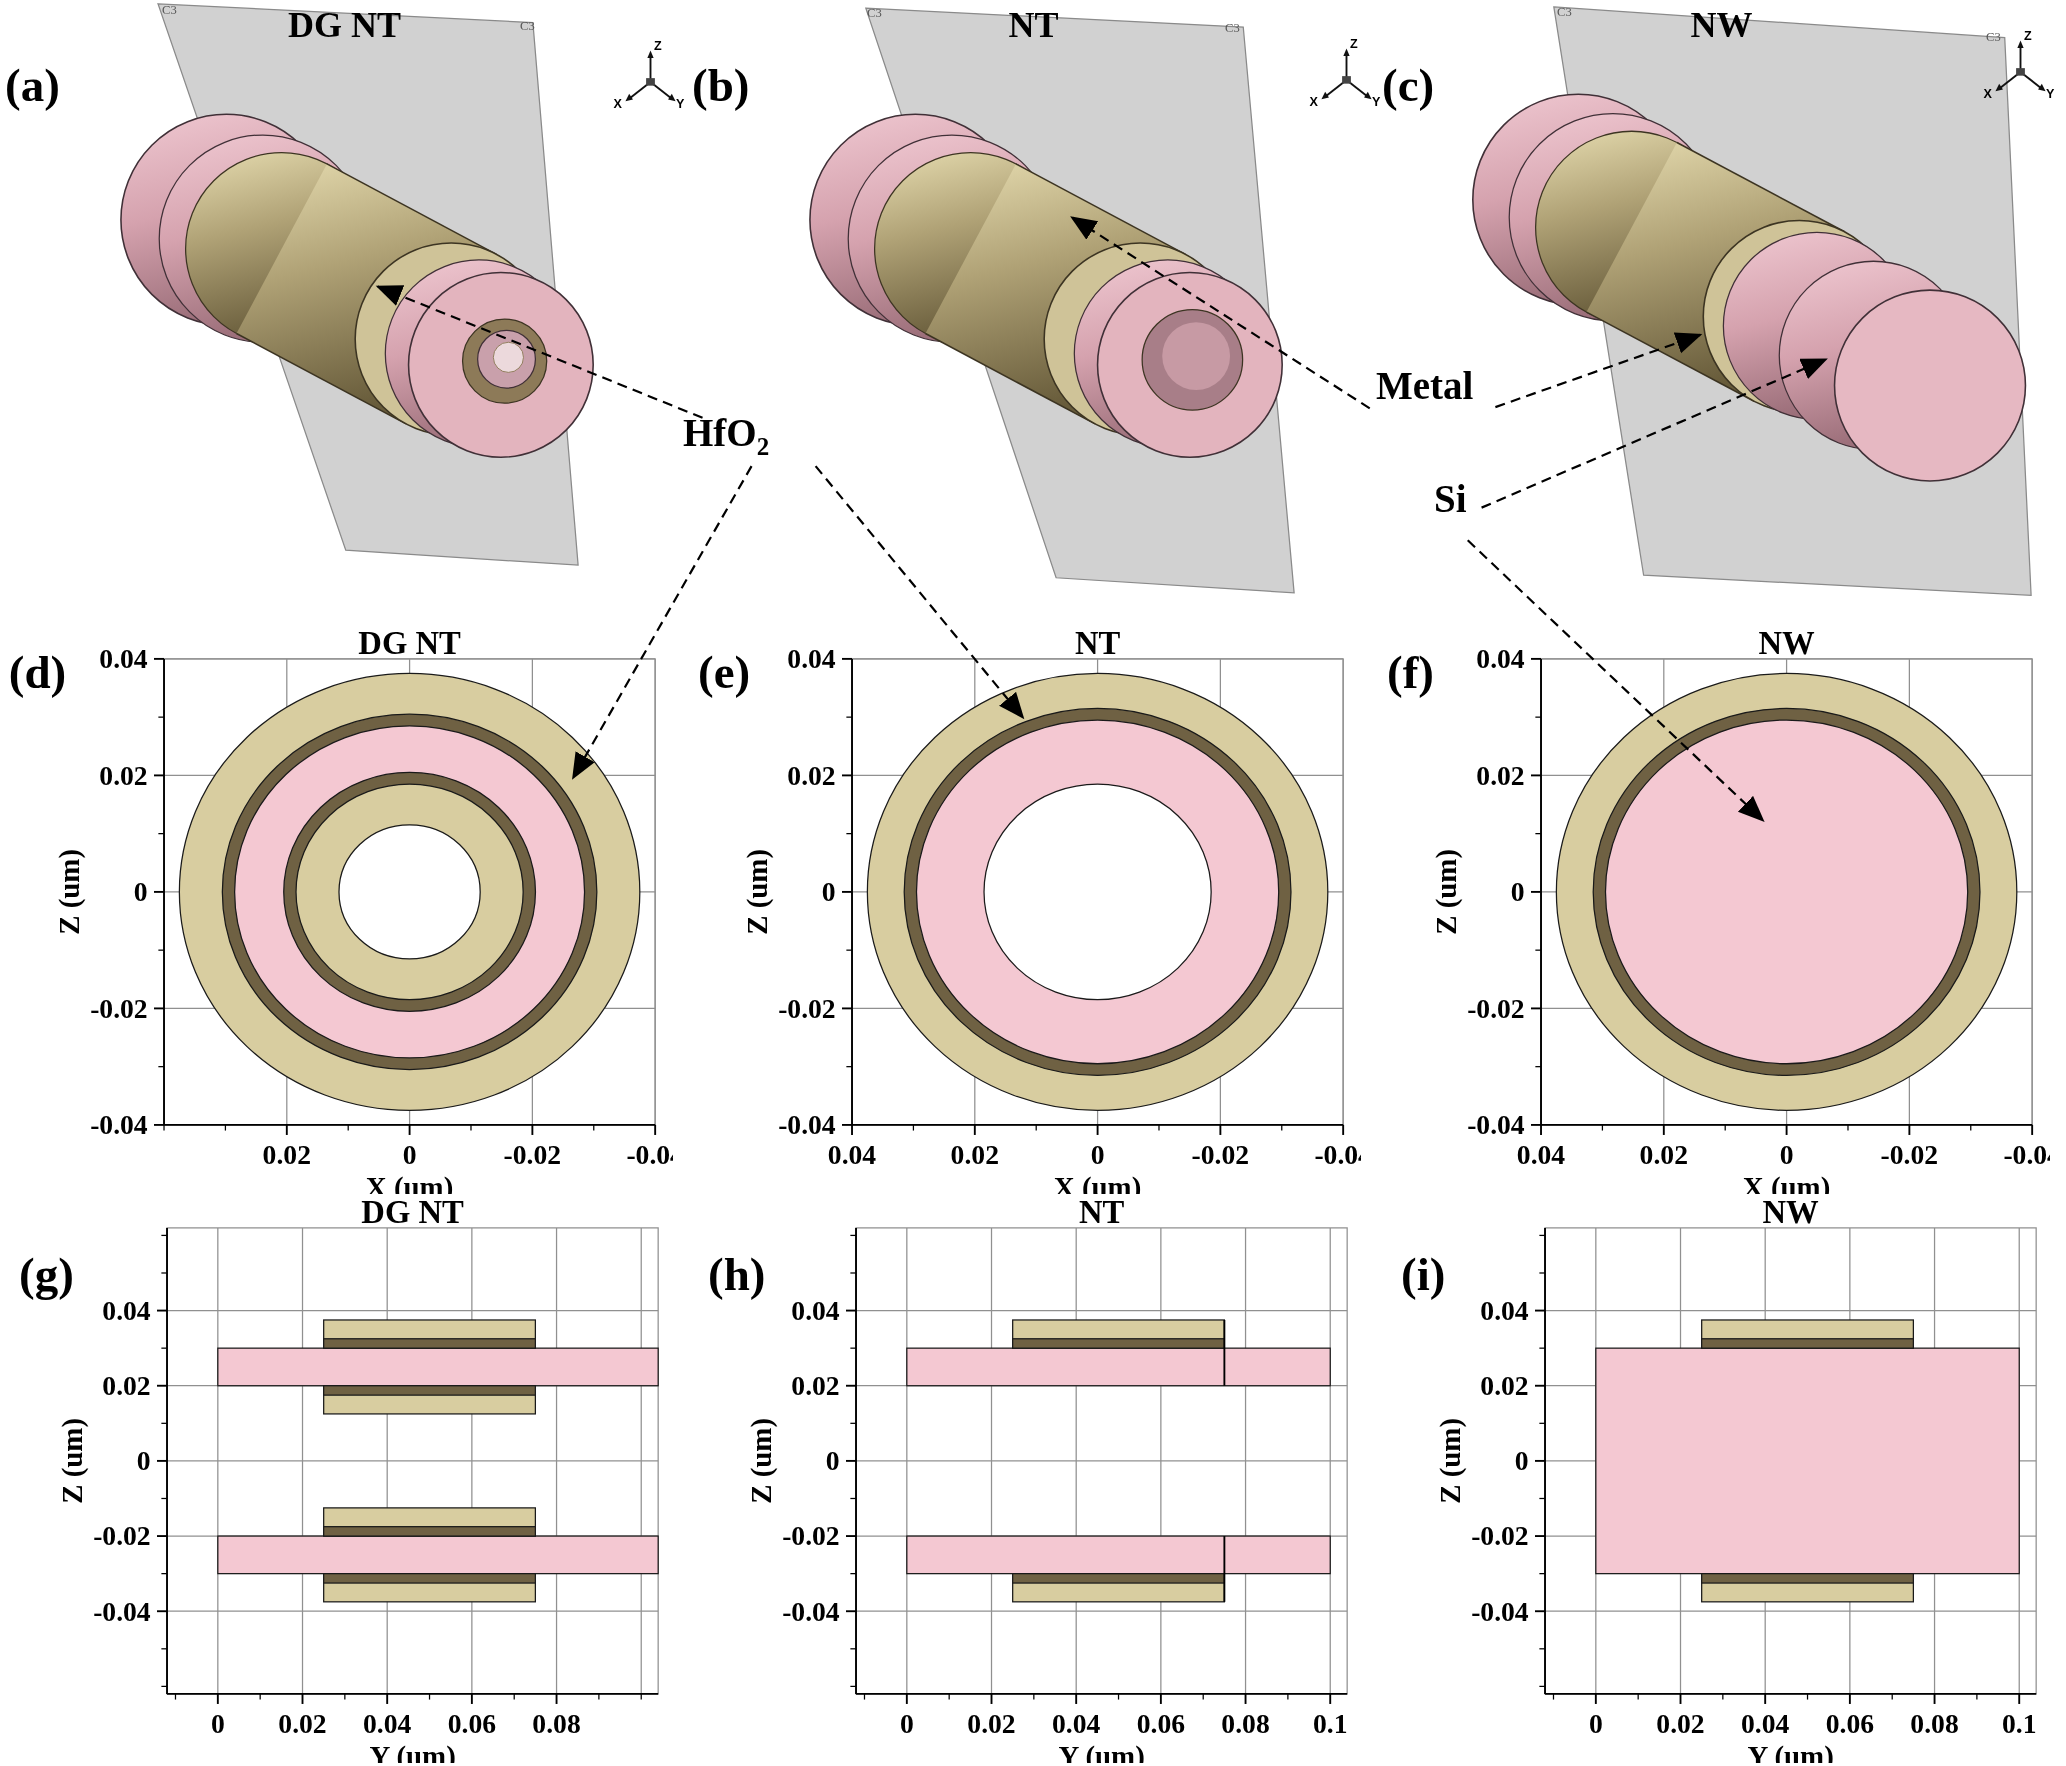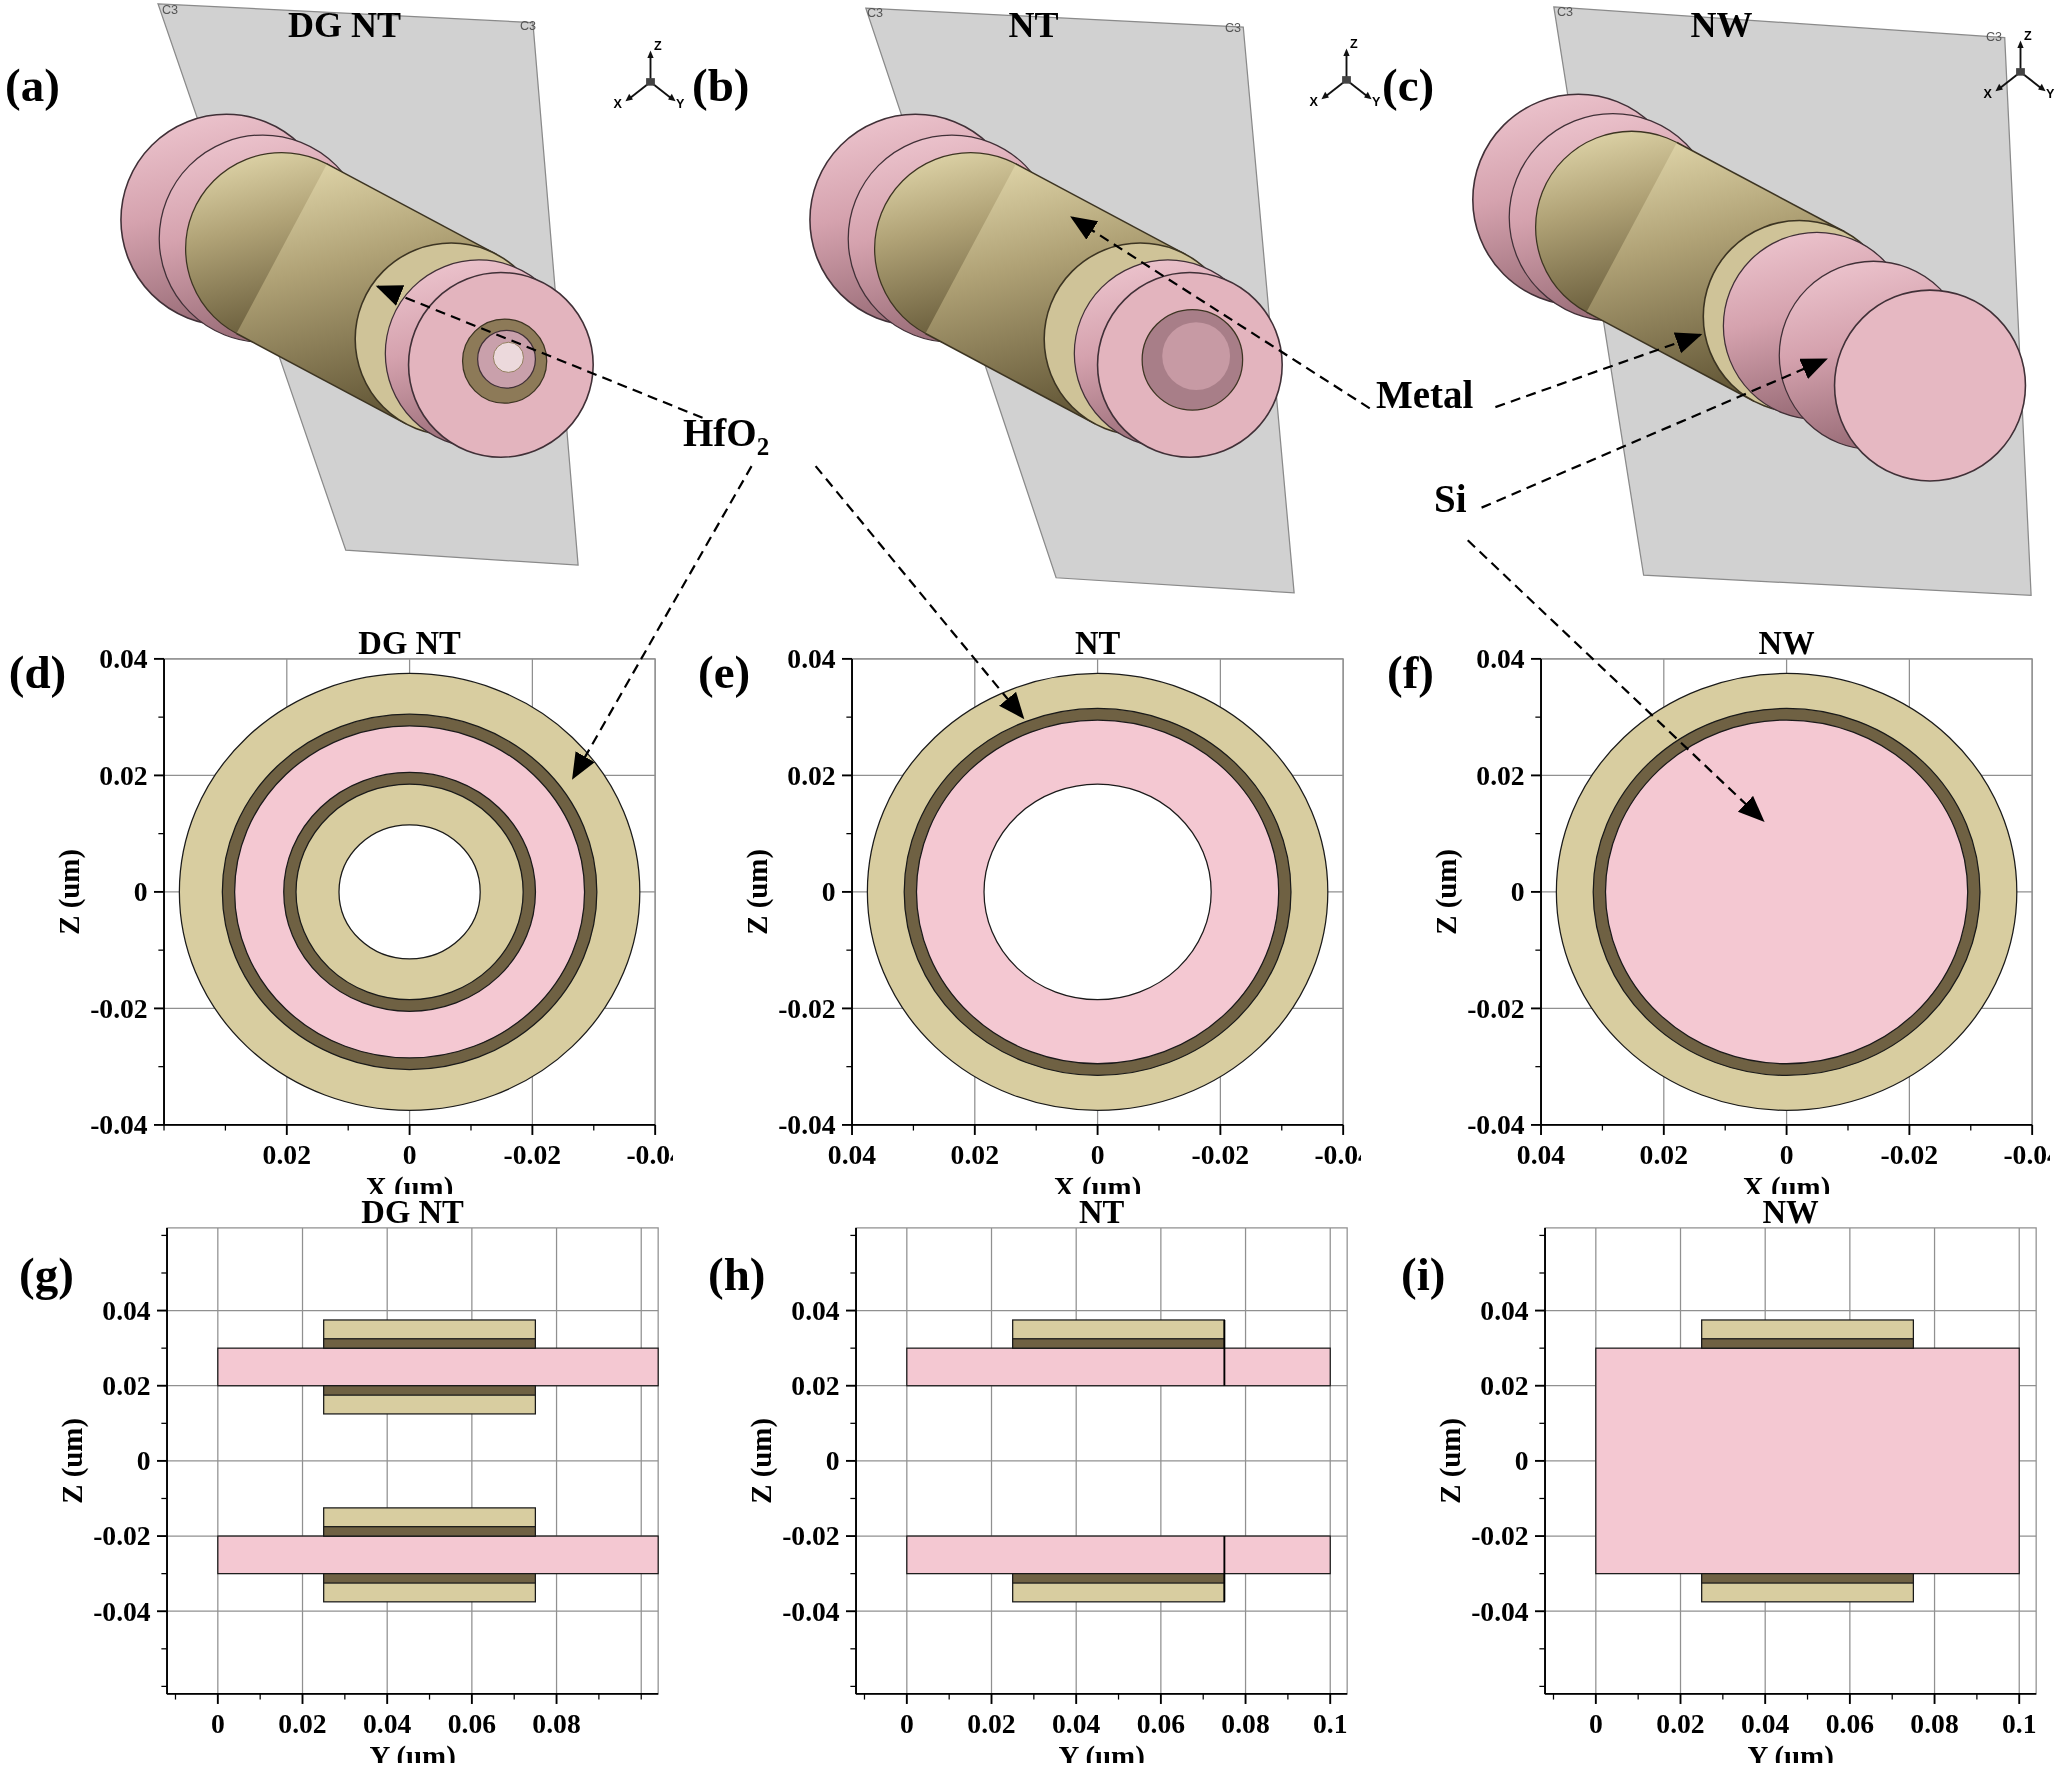--- a/index.html
+++ b/index.html
@@ -4,21 +4,21 @@
 <style>
   *{margin:0;padding:0;box-sizing:border-box}
   html,body{width:2066px;height:1766px;background:#ffffff;overflow:hidden;
     font-family:"Liberation Serif",serif;}
   .page{position:absolute;left:0;top:0;width:2066px;height:1766px;background:#fff;}
   .p3d{position:absolute;top:0;width:689px;height:628px;}
   .p3d svg.scene{position:absolute;left:0;top:0;z-index:5;}
   .ptitle{position:absolute;top:3.8px;left:0;width:100%;text-align:center;
     font-size:36px;font-weight:bold;z-index:40;}
   .plabel{position:absolute;font-size:47px;font-weight:bold;z-index:45;color:#000;}
-  .tag{position:absolute;font-size:12.6px;color:#555;z-index:30;font-family:Liberation Sans, sans-serif;}
+  .tag{position:absolute;font-size:12.6px;color:#555;z-index:30;font-family:Liberation Serif, serif;}
   .triad{position:absolute;width:69px;height:69px;z-index:35;}
   .triad span{position:absolute;font-size:12.6px;font-weight:bold;font-family:"Liberation Sans",sans-serif;}
   .t-z{left:38px;top:-3.8px}
   .t-x{left:-2.5px;top:54px}
   .t-y{left:60px;top:54px}
   .plothost{position:absolute;z-index:10;width:616px;height:564px;}
   .ann{position:absolute;z-index:60;font-weight:bold;font-size:39px;color:#000;white-space:nowrap;}
   .ann sub{font-size:25px;}
   .overlay{position:absolute;left:0;top:0;z-index:50;pointer-events:none;}
 </style>
@@ -511,21 +511,21 @@
         <line x1="154" y1="656.3548387096774" x2="170" y2="656.3548387096774" stroke="#000" stroke-width="3"></line>
         <text x="144" y="671.3548387096774" text-anchor="end" font-size="44" font-weight="bold" font-family="Liberation Serif, serif">-0.04</text>
         <text x="561" y="38" text-anchor="middle" font-size="52" font-weight="bold" font-family="Liberation Serif, serif">NW</text>
         <text x="561" y="902" text-anchor="middle" font-size="46" font-weight="bold" font-family="Liberation Serif, serif">Y (um)</text>
         <text transform="translate(34 417) rotate(-90)" text-anchor="middle" font-size="46" font-weight="bold" font-family="Liberation Serif, serif">Z (um)</text>
       </svg></div>
 
   <div class="ann" style="left:683px;top:410px">
     <span>HfO</span><sub>2</sub>
   </div>
-  <div class="ann" style="left:1376px;top:372px">Metal</div>
+  <div class="ann" style="left:1376px;top:363px">Metal</div>
   <div class="ann" style="left:1434px;top:476px">Si</div>
 
   <svg class="overlay" viewBox="0 0 3288 2811" width="2066" height="1766">
     <defs>
       <marker id="ah" markerWidth="14" markerHeight="12" refX="11" refY="5" orient="auto">
         <path d="M0,0 L12,5 L0,10 z" fill="#000"></path>
       </marker>
     </defs>
     <g stroke="#000" stroke-width="3.5" stroke-dasharray="16 10" fill="none">
       <line x1="1118" y1="665" x2="601" y2="456" marker-end="url(#ah)"></line>

